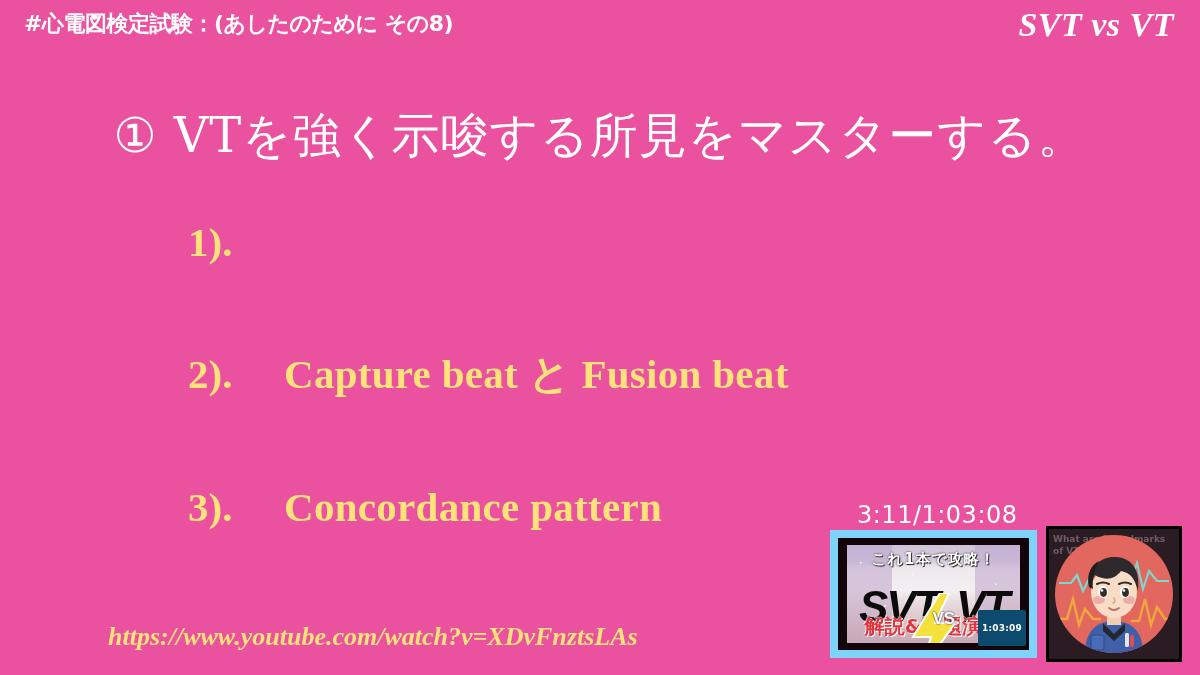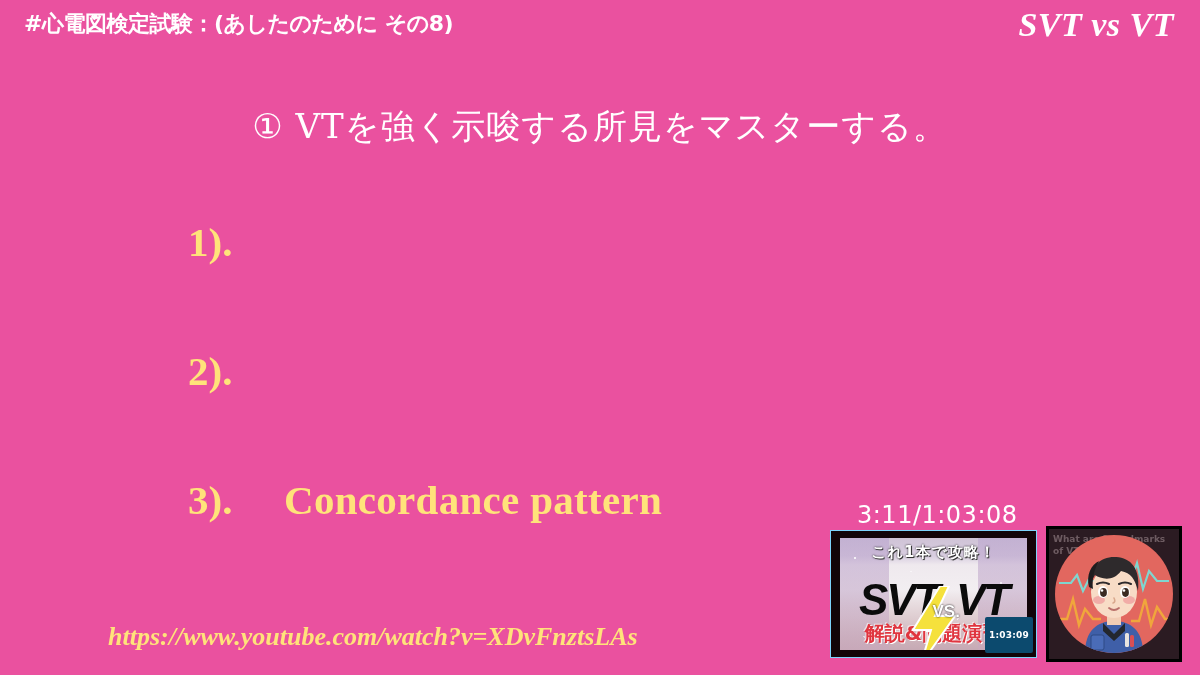--- a/index.html
+++ b/index.html
@@ -34,21 +34,21 @@
     white-space:nowrap;
   }
 
   
   .heading {
     position:absolute;
     left:0; right:0; top:104px;
     text-align:center;
     color:#ffffff;
     font-family:"DejaVu Serif", serif;
-    font-size:34px;
+    font-size:48px;
     font-weight:400;
     letter-spacing:1px;
     white-space:nowrap;
   }
 
   
   .list { position:absolute; left:188px; top:218px; width:880px; }
   .list-item {
     display:flex;
     align-items:baseline;
@@ -87,21 +87,21 @@
     white-space:nowrap;
     margin-left:8px;
   }
 
   
   .thumb {
     position:absolute;
     left:830px; top:530px;
     width:207px; height:128px;
     background:#120408;
-    border:1px solid #7dd3fc;
+    border:8px solid #7dd3fc;
     overflow:hidden;
   }
   .thumb-inner {
     position:absolute;
     left:9px; top:7px; right:9px; bottom:7px;
     background:
       linear-gradient(180deg,
         #cfc3d6 0%, #d8cde0 16%,
         #efe9ee 24%, #f2eef1 46%,
         #e8dde0 58%, #dcc9cd 74%,
@@ -236,20 +236,21 @@
 <div class="heading">① VTを強く示唆する所見をマスターする。</div>
 
 <div class="list">
 
   <div class="list-item">
     <span class="li-marker">1).</span>
   </div>
 
   <div class="list-item">
     <span class="li-marker">2).</span>
+    <span class="li-text">Capture beat と Fusion beat</span>
   </div>
 
   <div class="list-item">
     <span class="li-marker">3).</span>
     <span class="li-text">Concordance pattern</span>
   </div>
 
 </div>
 
 <div class="url">https://www.youtube.com/watch?v=XDvFnztsLAs</div>

